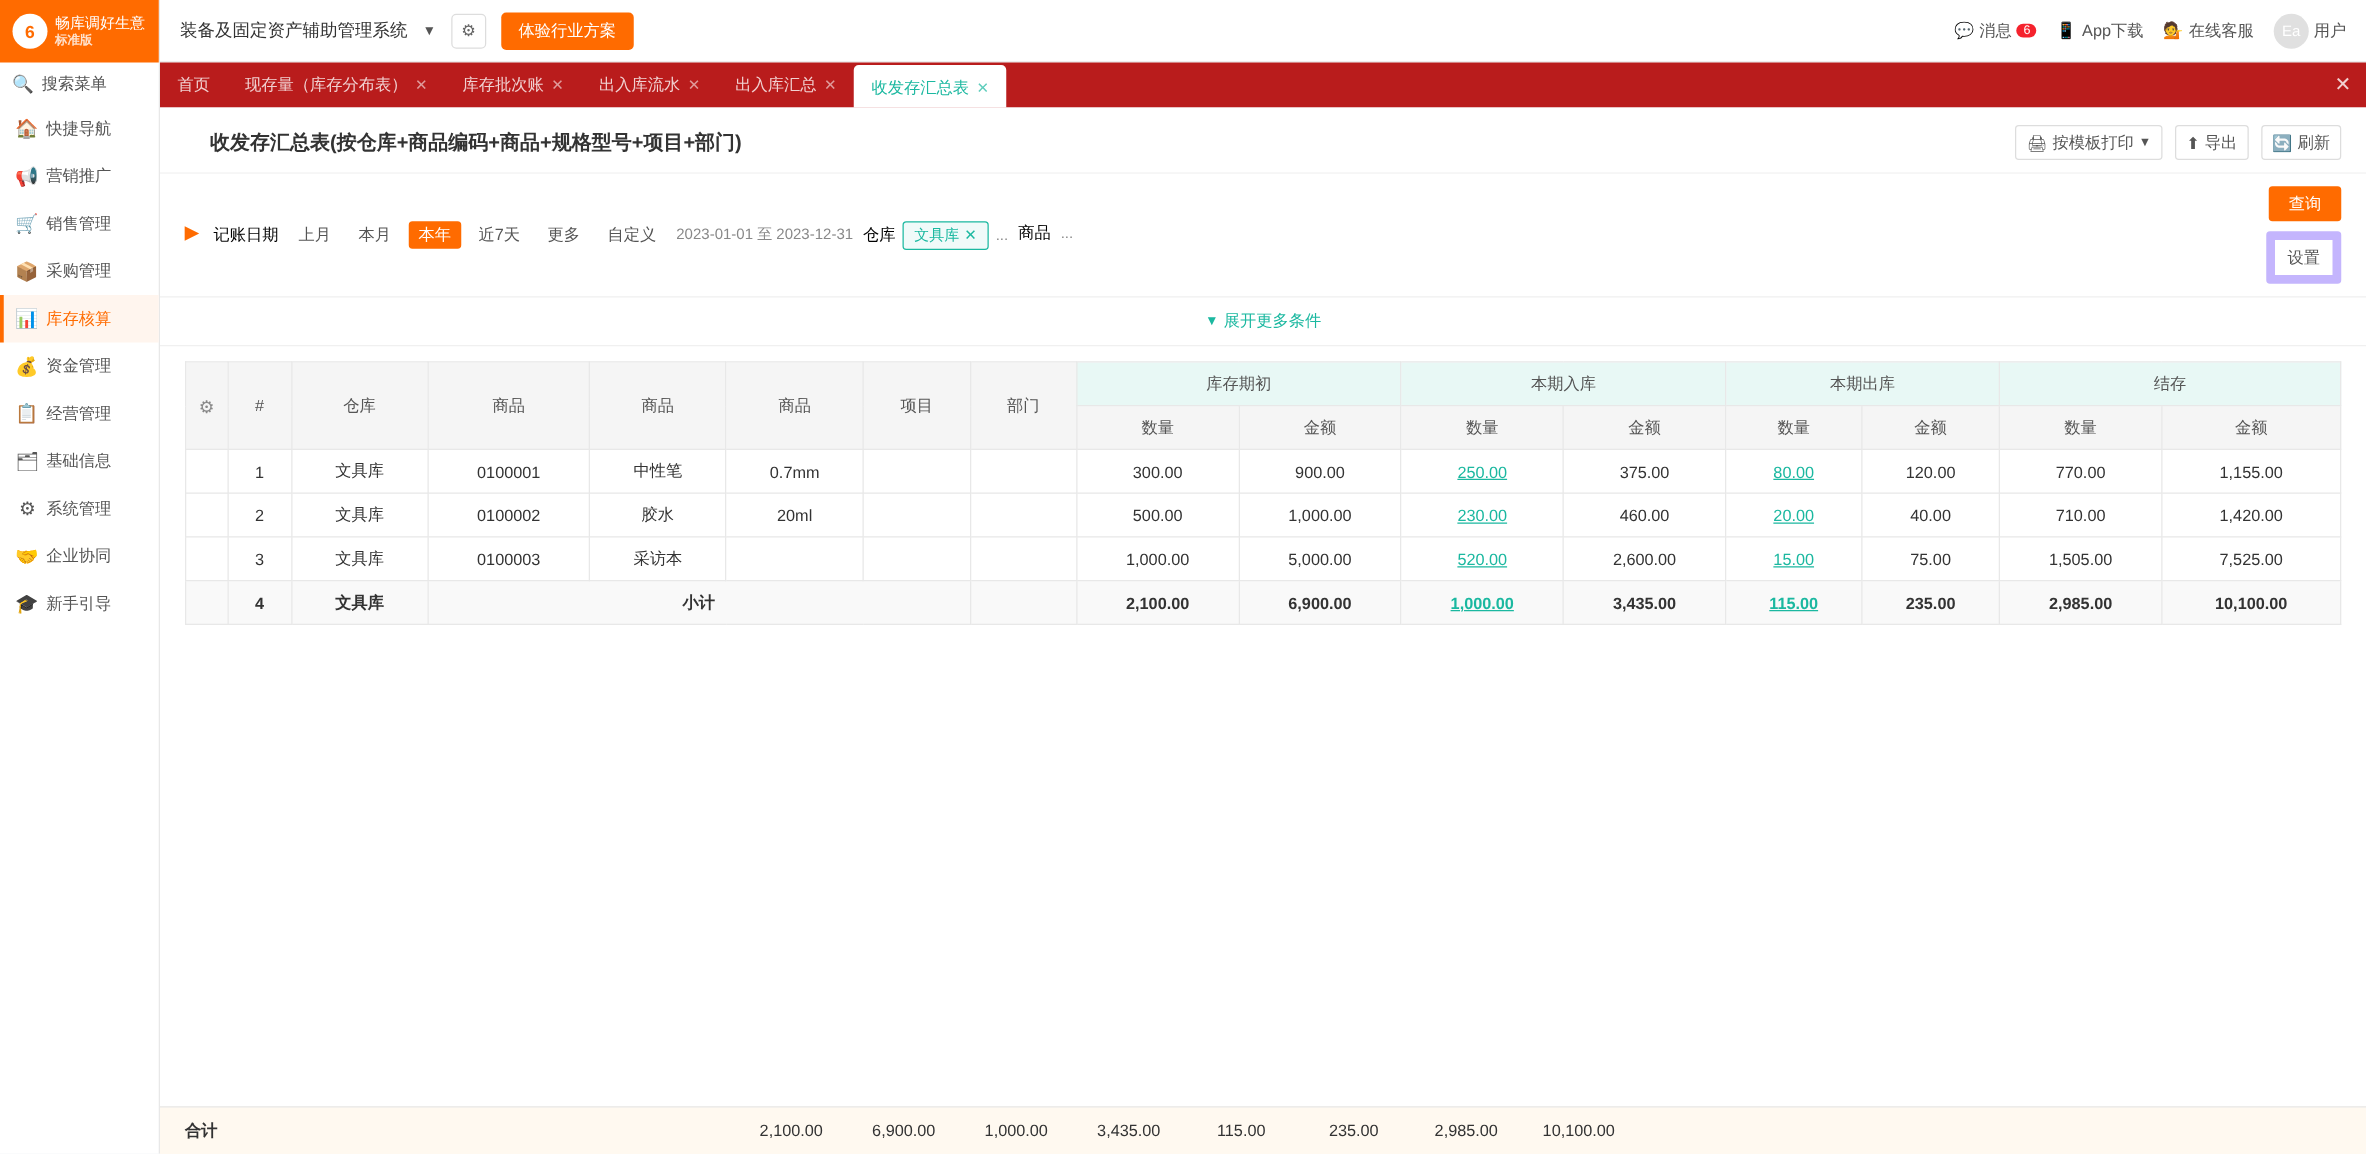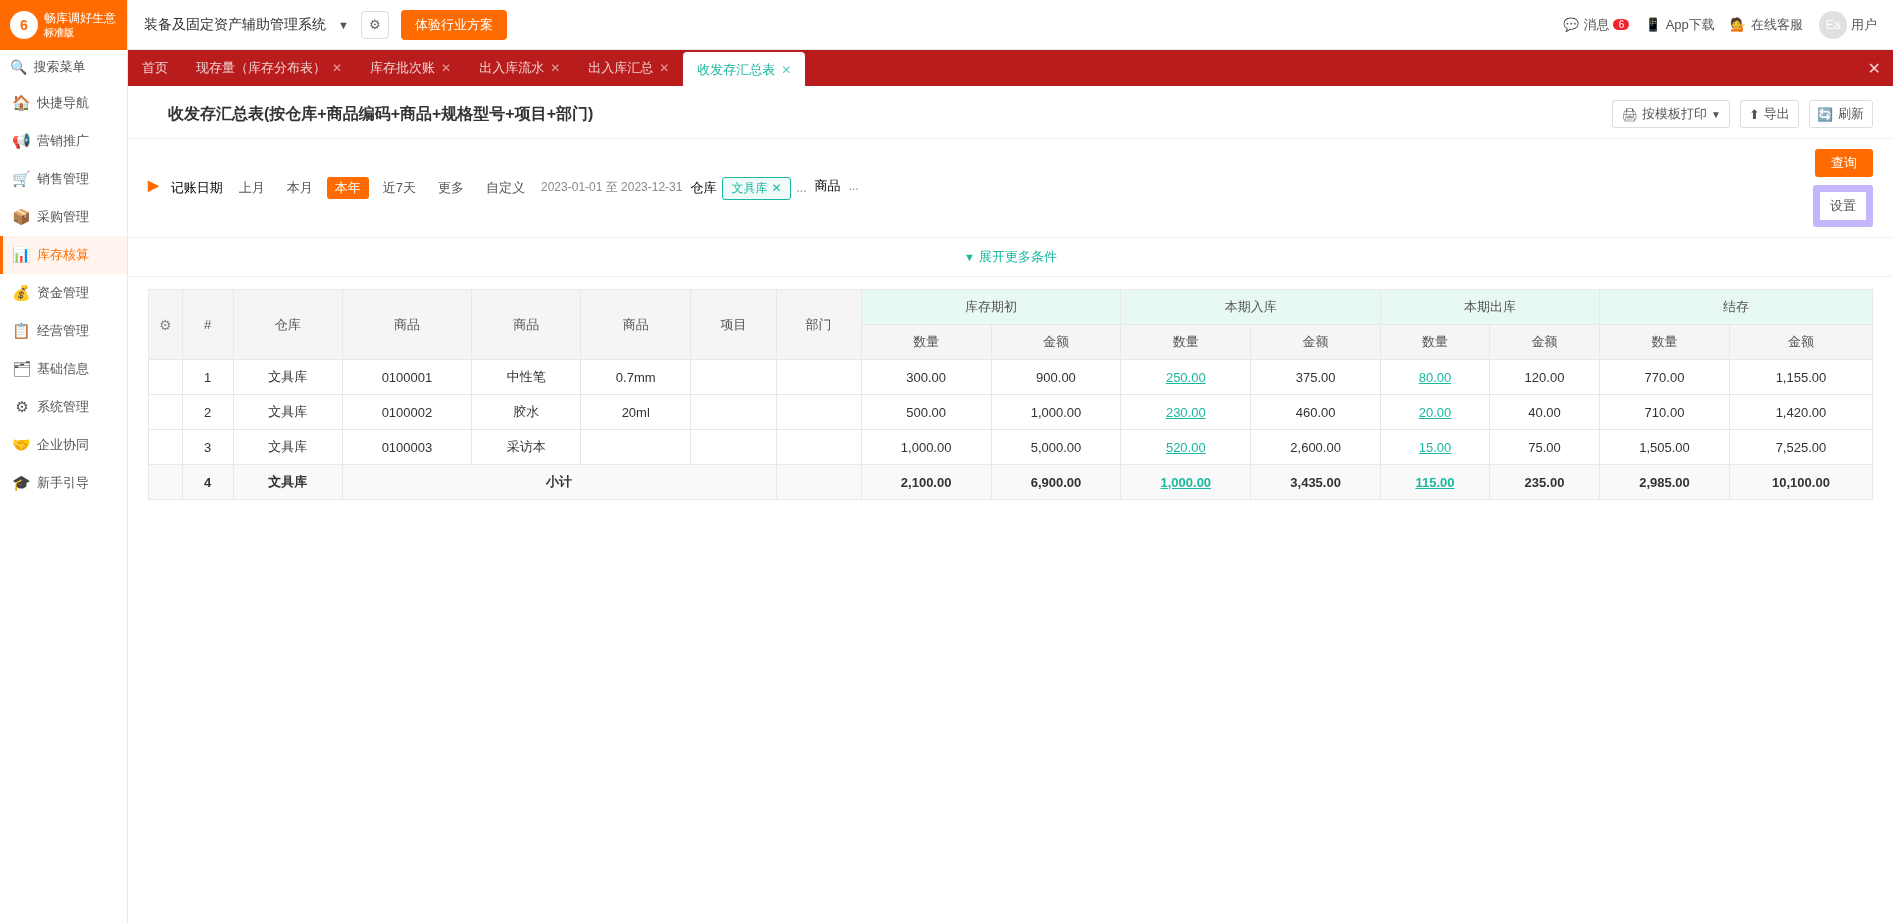--- a/index.html
+++ b/index.html
@@ -375,14 +375,25 @@
   <td><span class="link-text" style="text-decoration:underline;">115.00</span></td>
   <td>235.00</td>
   <td>2,985.00</td>
   <td>10,100.00</td>
 </tr>
             </tbody>
         </table>
       </div>
     </div>
 
+    <div class="bottom-total">
+      <span style="min-width:440px; font-weight:600;">合计</span>
+      <span style="min-width:90px; text-align:center;">2,100.00</span>
+      <span style="min-width:90px; text-align:center;">6,900.00</span>
+      <span style="min-width:90px; text-align:center;">1,000.00</span>
+      <span style="min-width:90px; text-align:center;">3,435.00</span>
+      <span style="min-width:90px; text-align:center;">115.00</span>
+      <span style="min-width:90px; text-align:center;">235.00</span>
+      <span style="min-width:90px; text-align:center;">2,985.00</span>
+      <span style="min-width:90px; text-align:center;">10,100.00</span>
+    </div>
   </div>
 </div>
 
 </body></html>

